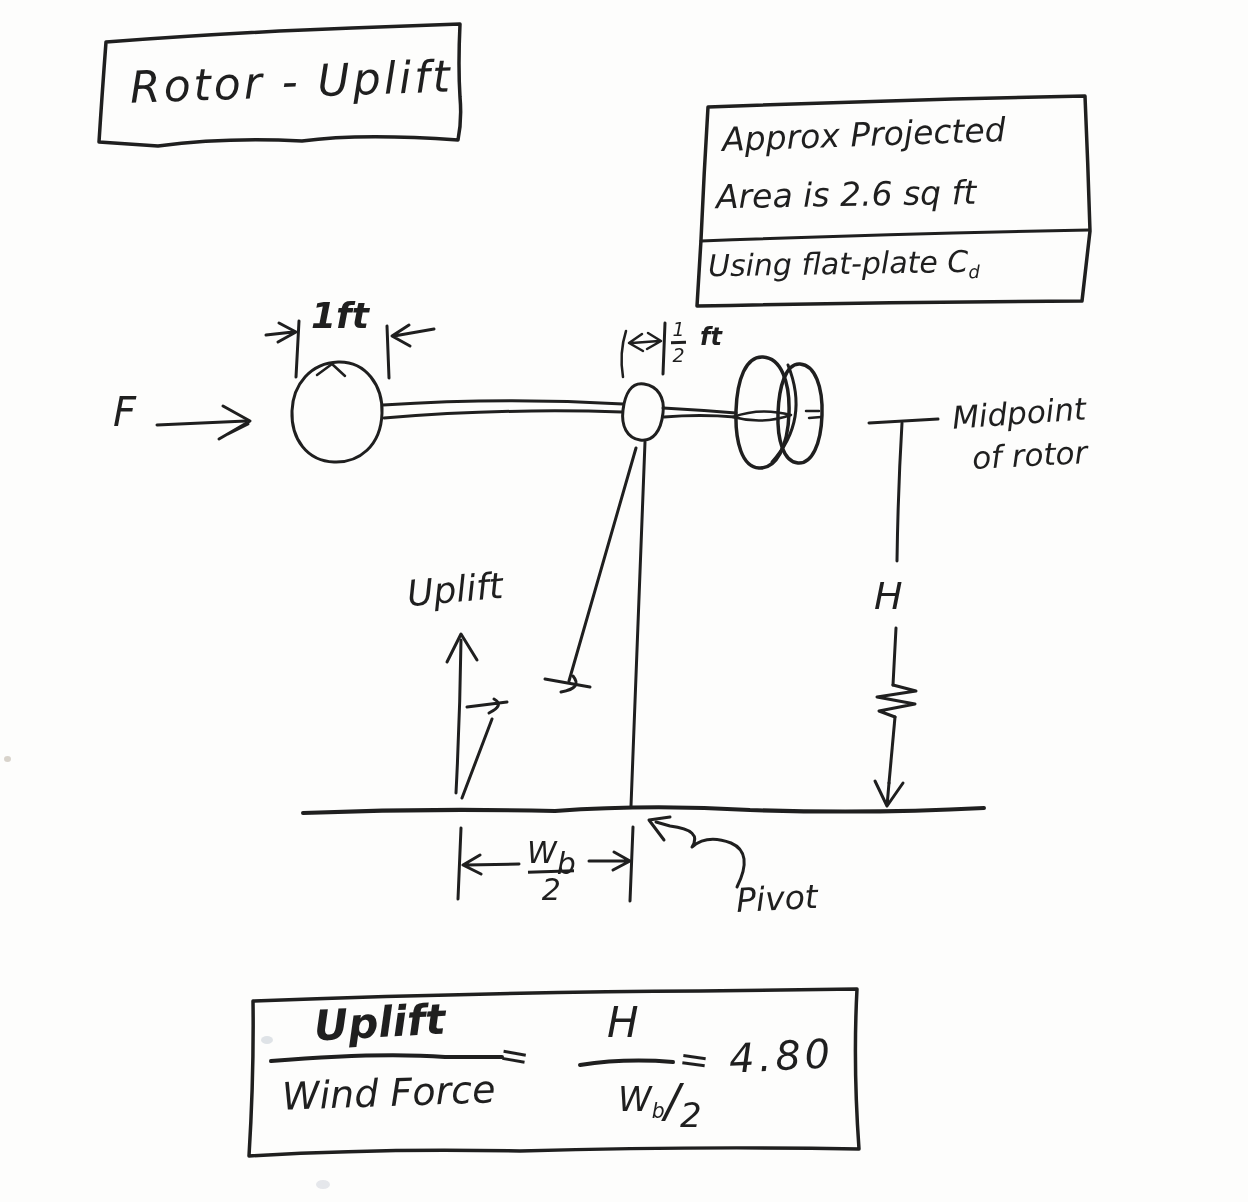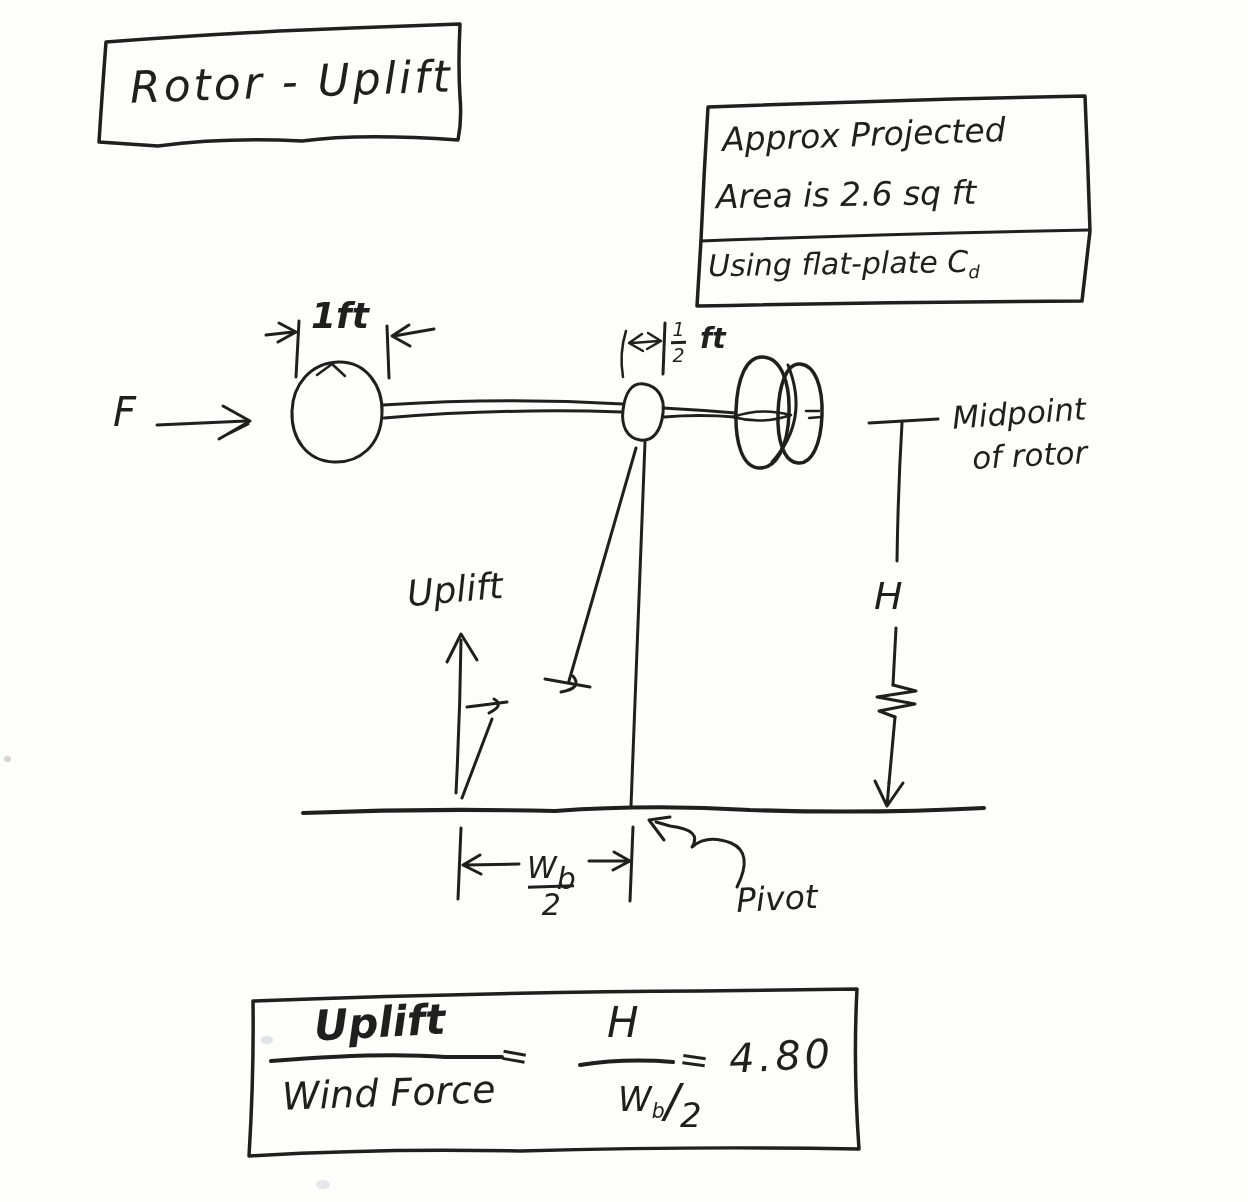--- a/index.html
+++ b/index.html
@@ -99,31 +99,31 @@
   </div>
 
   <div class="hw" style="left:113px;top:392px;font-size:40px;">F</div>
   <div class="hw" style="left:311px;top:298px;font-size:36px;font-weight:bold;">1ft</div>
 
   <div class="frac" style="left:671px;top:320px;">
     <span class="hw" style="position:static;font-size:19px;">1</span>
     <span class="bar" style="width:15px;"></span>
     <span class="hw" style="position:static;font-size:19px;">2</span>
   </div>
-  <div class="hw" style="left:700px;top:325px;font-size:28px;font-weight:bold;">ft</div>
+  <div class="hw" style="left:700px;top:325px;font-size:24px;font-weight:bold;">ft</div>
 
   <div class="hw" style="left:407px;top:572px;font-size:36px;transform:rotate(-5deg);">Uplift</div>
 
   <div class="hw" style="left:952px;top:398px;font-size:31px;transform:rotate(-4deg);">Midpoint</div>
   <div class="hw" style="left:972px;top:440px;font-size:31px;transform:rotate(-3deg);">of rotor</div>
 
   <div class="hw" style="left:874px;top:577px;font-size:38px;">H</div>
 
   <div class="frac" style="left:527px;top:838px;">
-    <span style="display:inline-block;margin-top:15px;">
+    <span style="display:inline-block;">
       <span class="hw" style="position:static;font-size:30px;">W</span><span class="hw sub" style="position:static;font-size:30px;">b</span>
     </span>
     <span class="bar" style="width:46px;"></span>
     <span class="hw" style="position:static;font-size:30px;">2</span>
   </div>
 
   <div class="hw" style="left:736px;top:882px;font-size:33px;transform:rotate(-3deg);">Pivot</div>
 
   <div class="hw" style="left:314px;top:1002px;font-size:42px;font-weight:bold;transform:rotate(-3deg);">Uplift</div>
   <div class="hw" style="left:282px;top:1074px;font-size:38px;transform:rotate(-2deg);">Wind Force</div>

